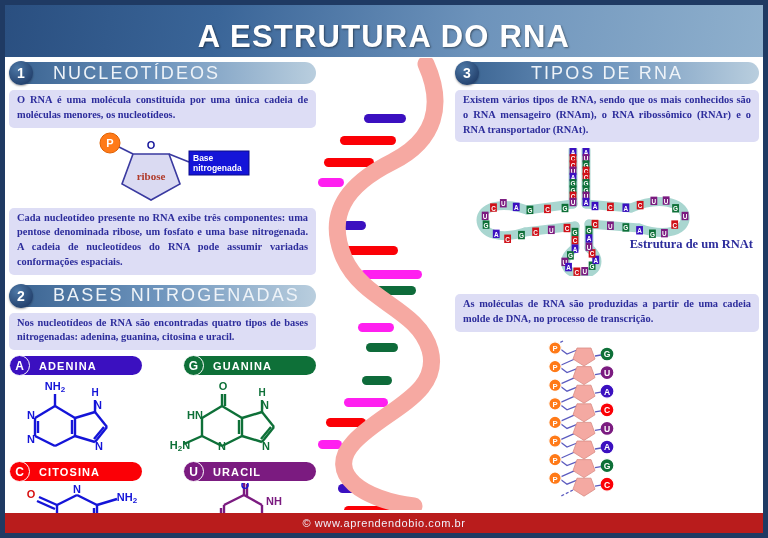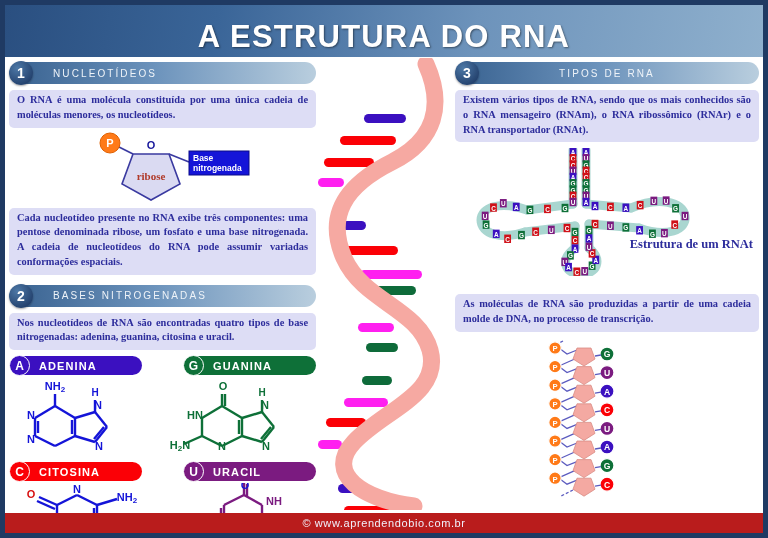--- a/index.html
+++ b/index.html
@@ -28,21 +28,21 @@
   
   .sec{position:relative;height:22px;margin-bottom:6px;}
   .sec-bar{position:absolute;left:14px;top:0;right:0;height:22px;
       background:linear-gradient(90deg,#3d6694 0%,#6c93bc 45%,#b9cede 100%);
       border-radius:3px 11px 11px 3px;}
   .sec-num{position:absolute;left:0;top:-1px;width:24px;height:24px;border-radius:50%;
       background:radial-gradient(circle at 35% 30%,#4d78a6,#24426e 75%);
       color:#fff;font-size:14px;font-weight:bold;display:flex;align-items:center;
       justify-content:center;box-shadow:0 1px 2px rgba(0,0,0,.35);}
   .sec-label{position:absolute;left:44px;top:0;height:22px;display:flex;align-items:center;
-      color:#eef3f8;font-size:10px;letter-spacing:2.1px;}
+      color:#eef3f8;font-size:18px;letter-spacing:2.1px;}
   .sec-label.center{left:0;right:0;justify-content:center;text-align:center;}
 
   
   .para{background:#ddddf5;border-radius:5px;padding:3px 8px 5px 8px;
         color:#2d2d9c;font-size:10.4px;line-height:1.42;text-align:justify;
         font-family:"Liberation Serif",serif;font-weight:bold;}
 
   
   .pill-row{display:flex;justify-content:space-between;margin-top:6px;}
   .pill{position:relative;height:19px;width:133px;}
@@ -106,21 +106,21 @@
       <span>Cada nucleotídeo presente no RNA exibe três componentes: uma pentose denominada ribose, um fosfato e uma base nitrogenada. A cadeia de nucleotídeos do RNA pode assumir variadas conformações espaciais.</span>
     </div>
 
     <div class="sec" style="margin-top:10px;">
       <div class="sec-bar"></div>
       <div class="sec-num">2</div>
       <div class="sec-label">BASES NITROGENADAS</div>
     </div>
 
     <div class="para">
-      <span>Nos nucleotídeos de RNA são encontradas quatro tipos de base nitrogenadas: adenina, guanina, citosina e uracil.</span>
+      <span>Nos nucleotídeos de RNA são encontradas quatro tipos de bases nitrogenadas: adenina, guanina, citosina e uracil.</span>
     </div>
 
     <div class="pill-row">
       <div class="pill">
         <div class="pill-bg" style="background:#3b10c0"></div>
         <div class="pill-badge" style="background:#3b10c0">A</div>
         <div class="pill-text">ADENINA</div>
       </div>
       <div class="pill">
         <div class="pill-bg" style="background:#0e7038"></div>

